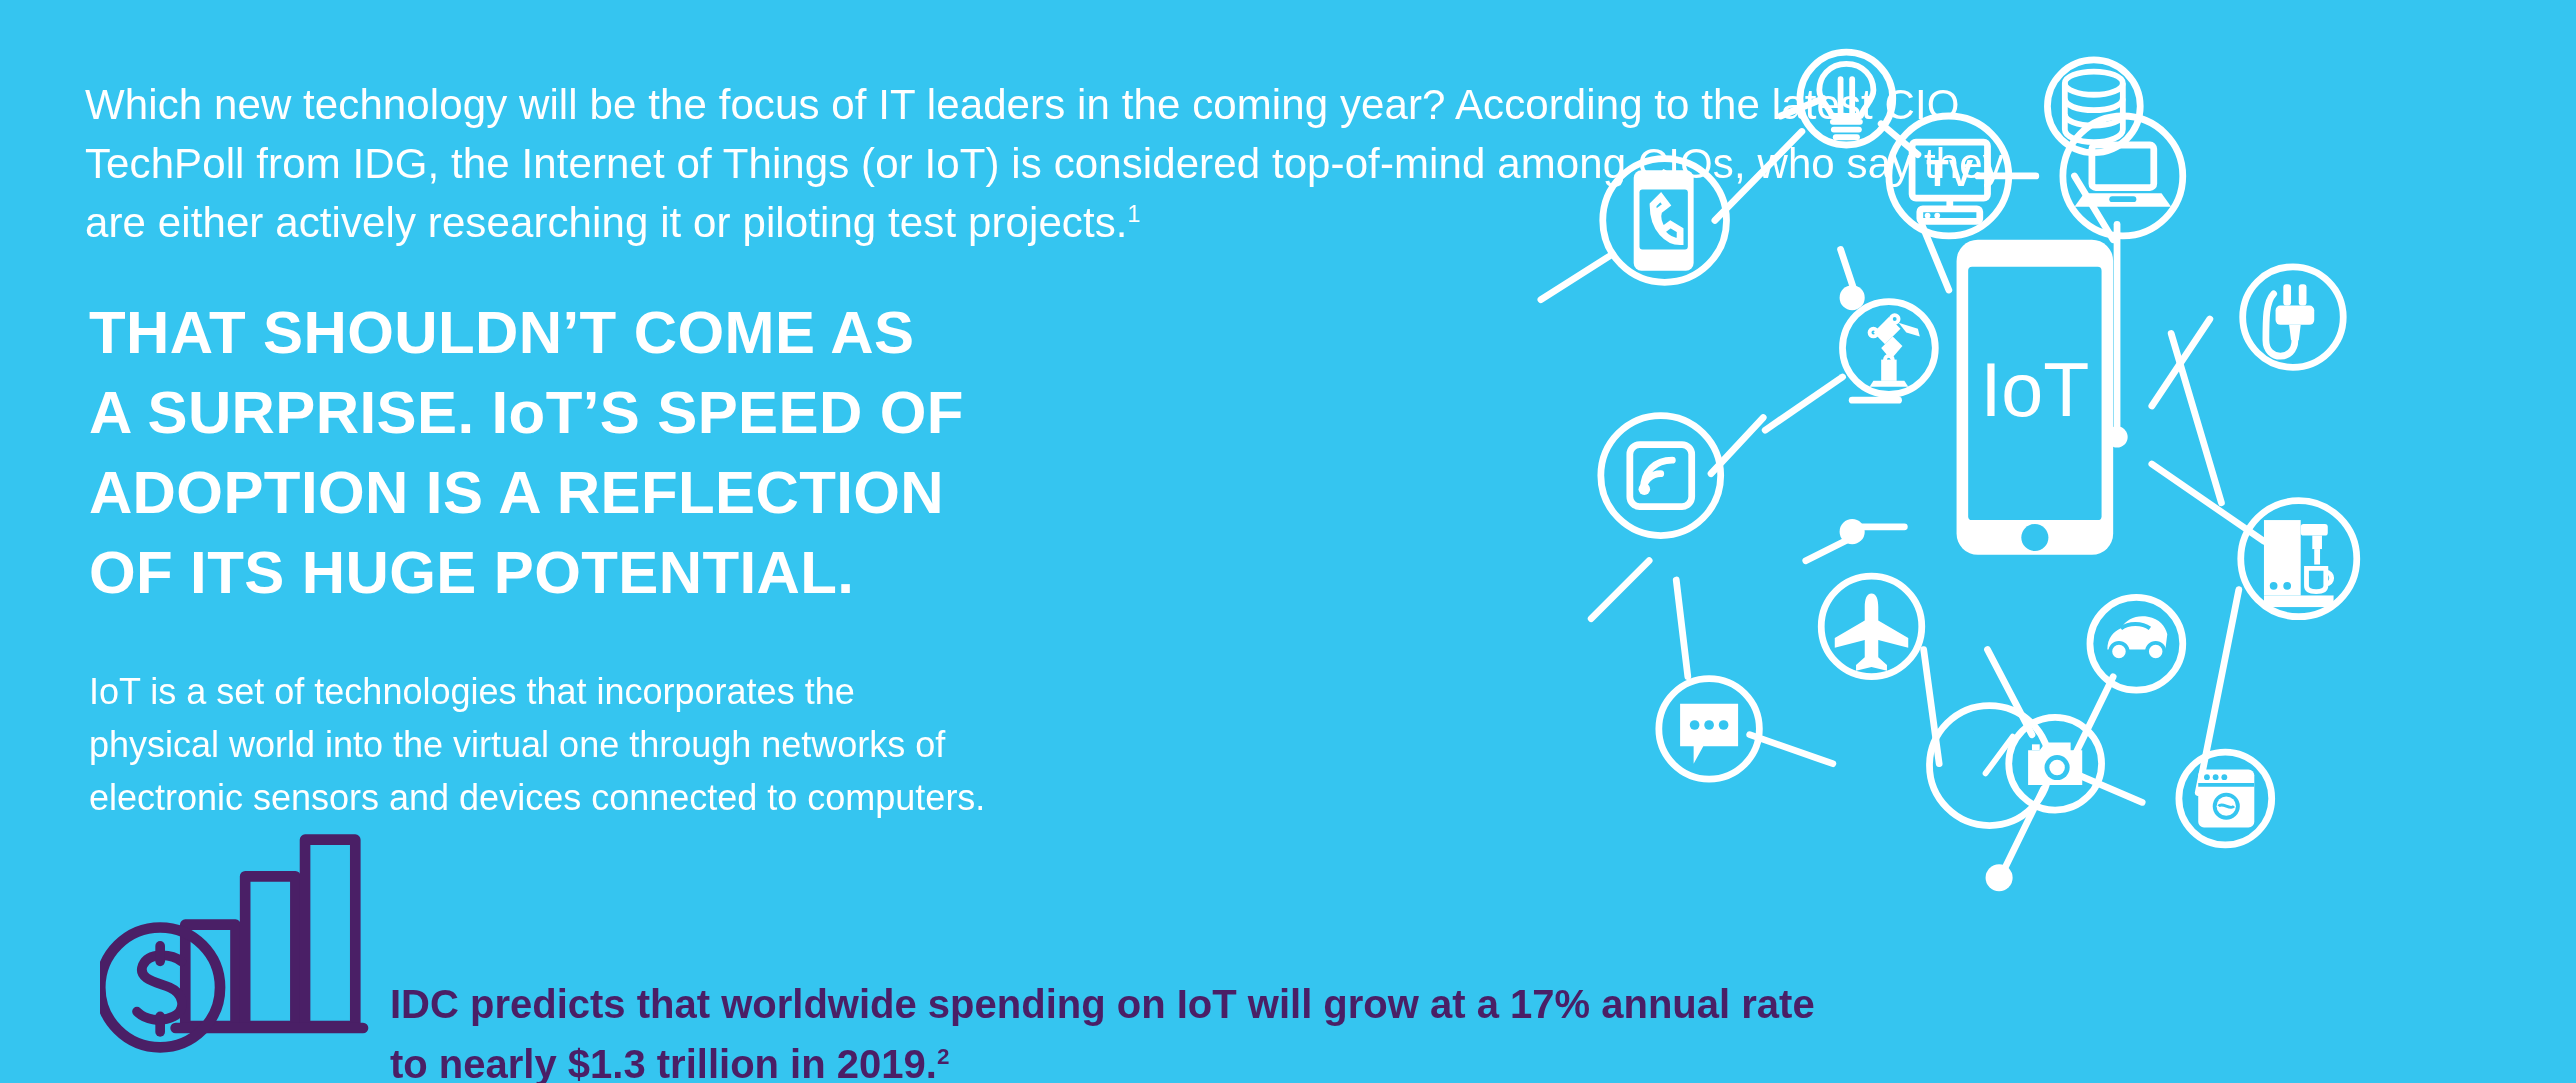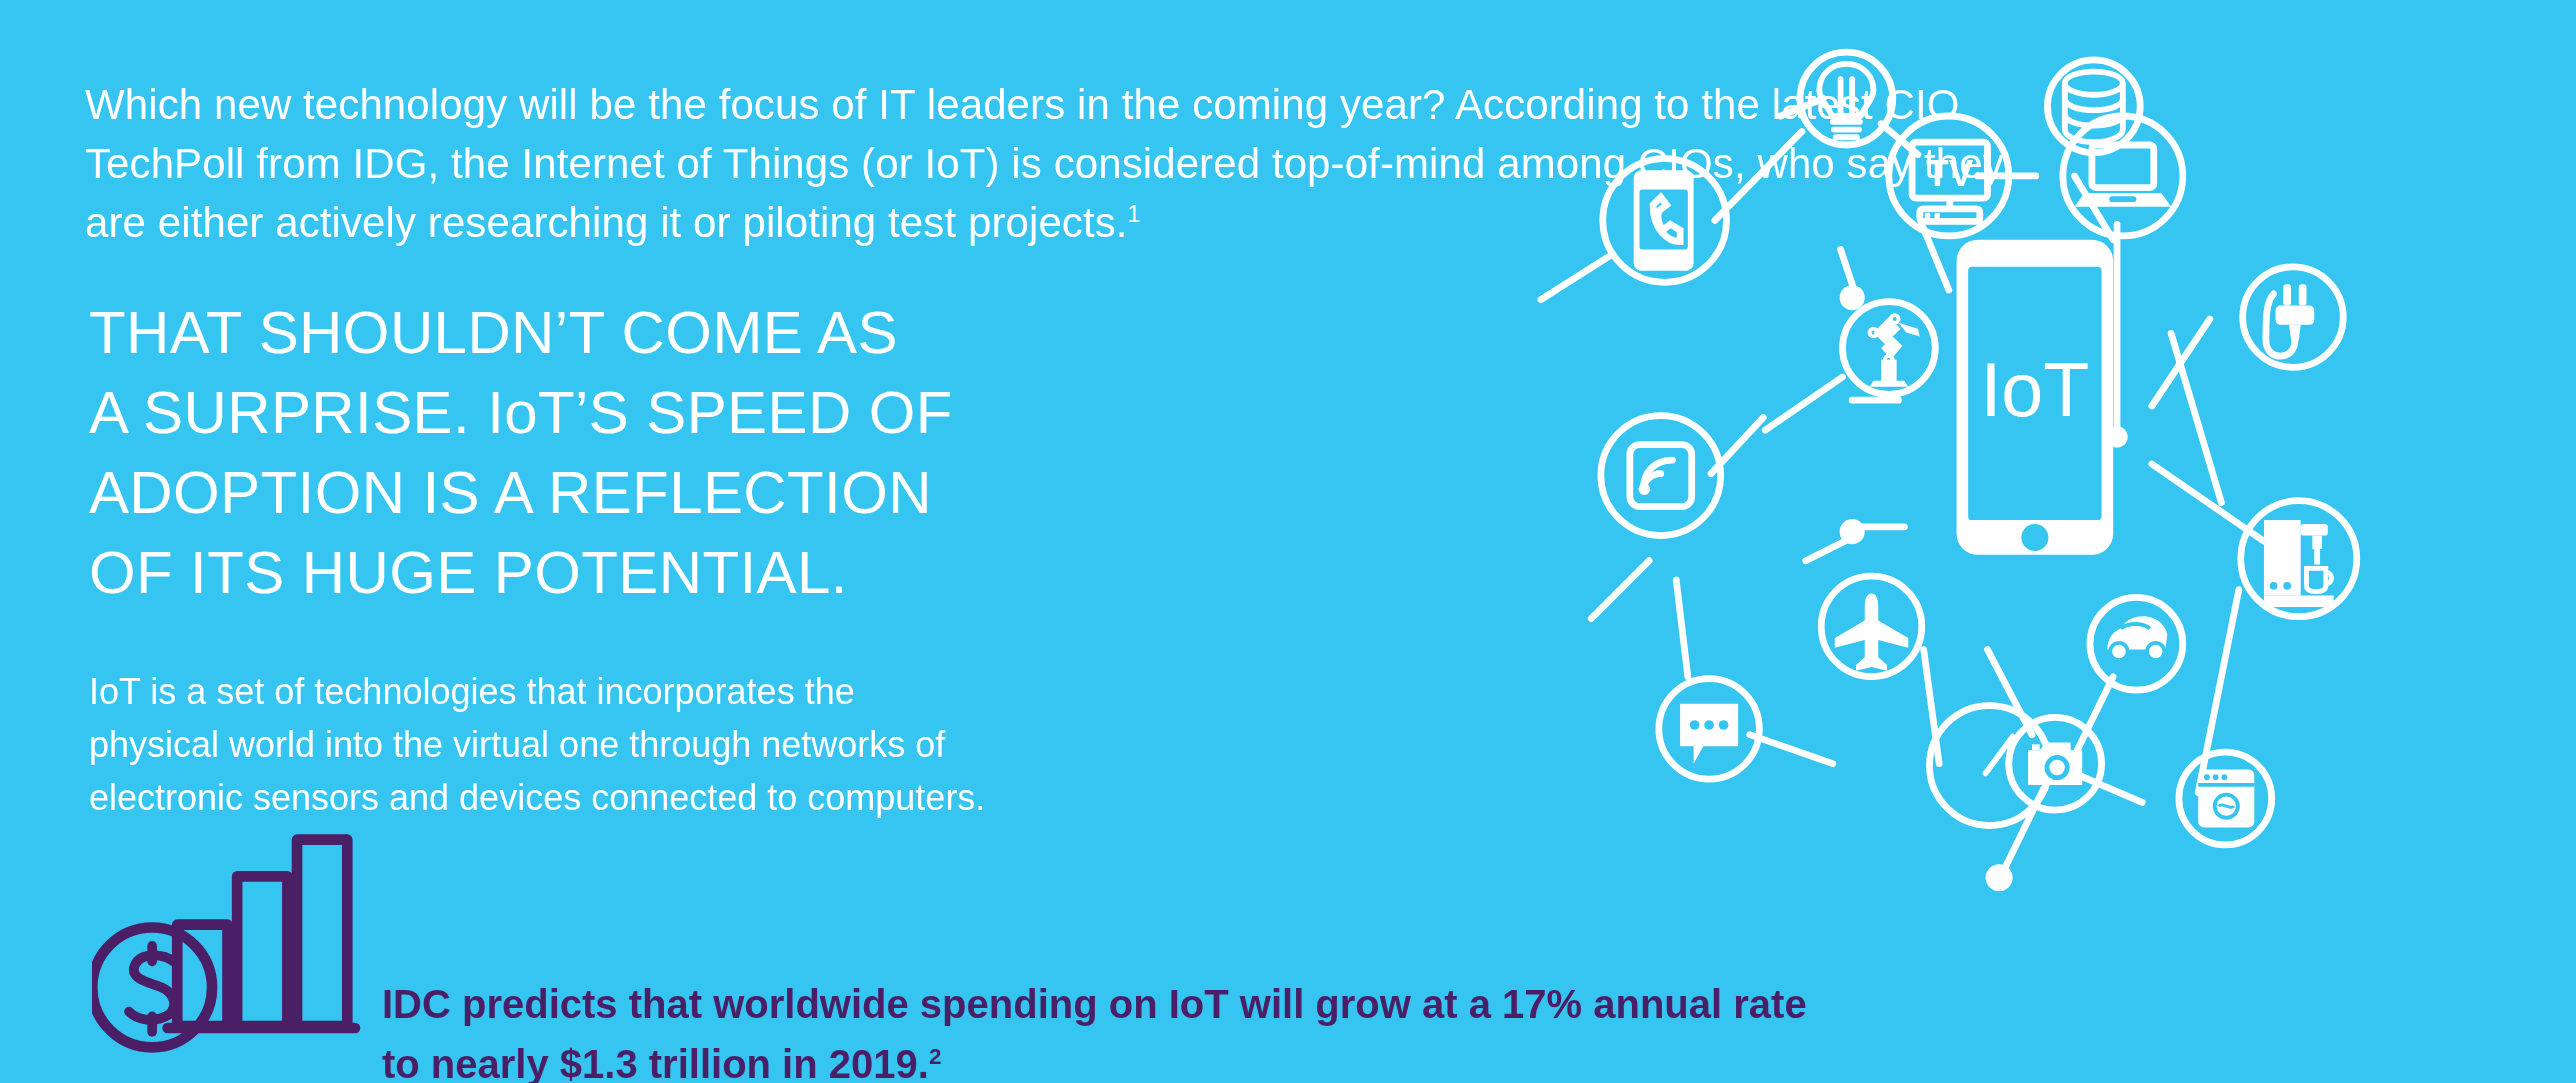--- a/index.html
+++ b/index.html
@@ -47,41 +47,41 @@
     line-height: 0;
   }
 
   .headline {
     position: absolute;
     top: 253px;
     left: 3.9px;
     color: #ffffff;
     font-size: 60px;
     line-height: 80px;
-    font-weight: 400;
+    font-weight: 700;
     letter-spacing: 0.4px;
     white-space: pre-line;
   }
 
   .body-copy {
     position: absolute;
     top: 629px;
     left: 3.9px;
     width: 1160px;
     color: #ffffff;
     font-size: 36px;
     line-height: 53px;
     font-weight: 400;
     white-space: pre-line;
   }
 
   
   .stat-block {
     position: absolute;
-    left: 92px;
+    left: 100px;
     top: 820px;
     width: 2031px;
     height: 232px;
   }
   .stat-icon {
     position: absolute;
     left: 0;
     top: 9.7px;
     width: 271px;
     height: 227px;

